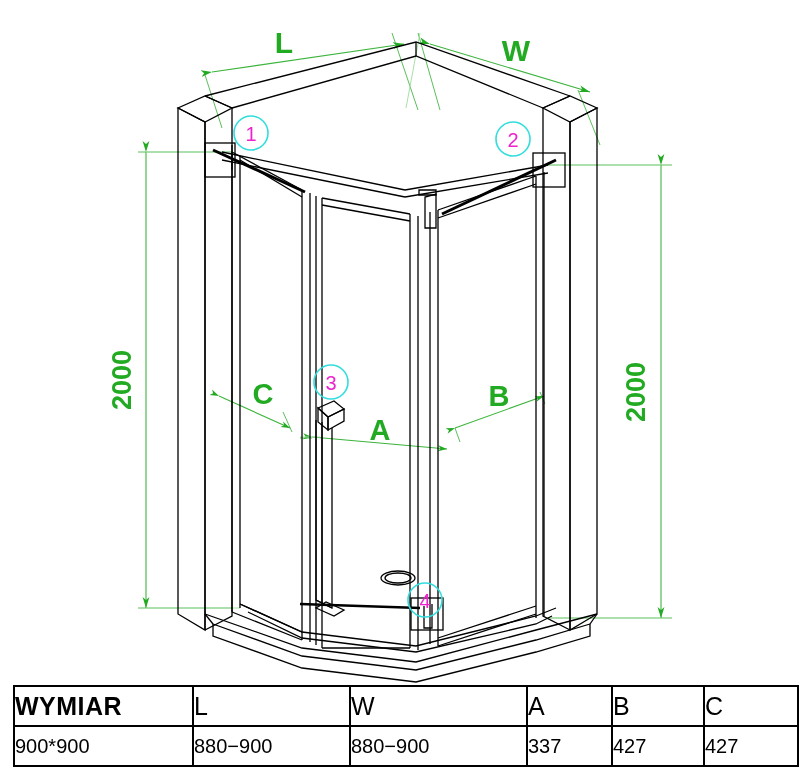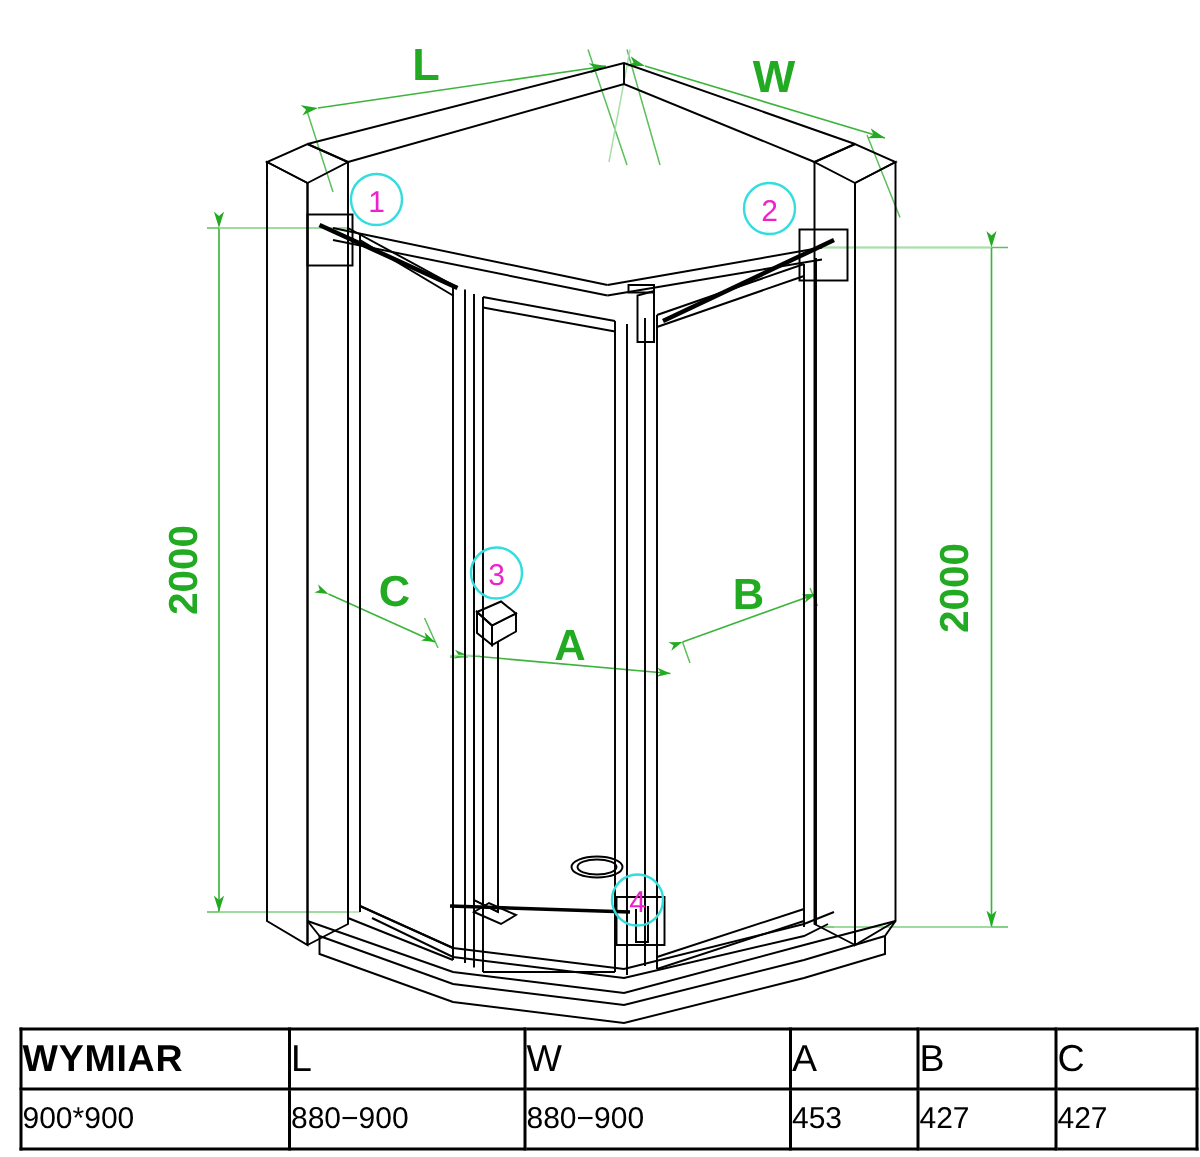--- a/index.html
+++ b/index.html
@@ -262,20 +262,20 @@
         <td class="col-l">L</td>
         <td class="col-w">W</td>
         <td class="col-a">A</td>
         <td class="col-b">B</td>
         <td class="col-c">C</td>
       </tr>
       <tr class="val-row">
         <td class="col-dim">900*900</td>
         <td class="col-l">880−900</td>
         <td class="col-w">880−900</td>
-        <td class="col-a">453</td>
+        <td class="col-a">337</td>
         <td class="col-b">427</td>
         <td class="col-c">427</td>
       </tr>
     </tbody>
   </table>
 
 </div>
 
 </body></html>

